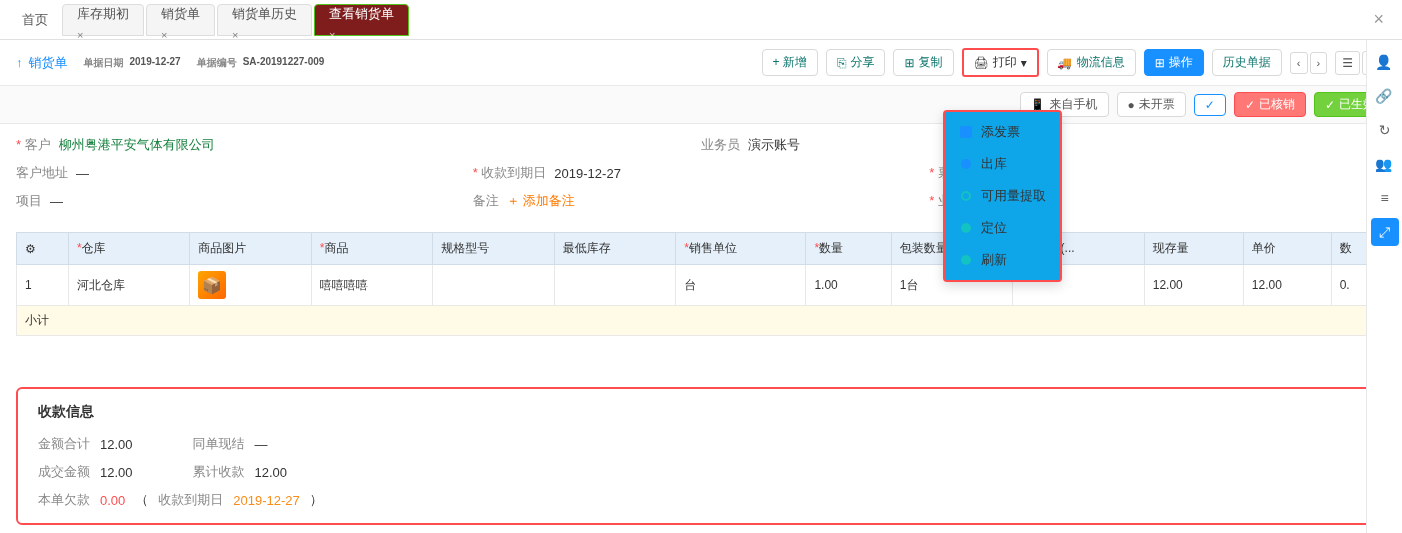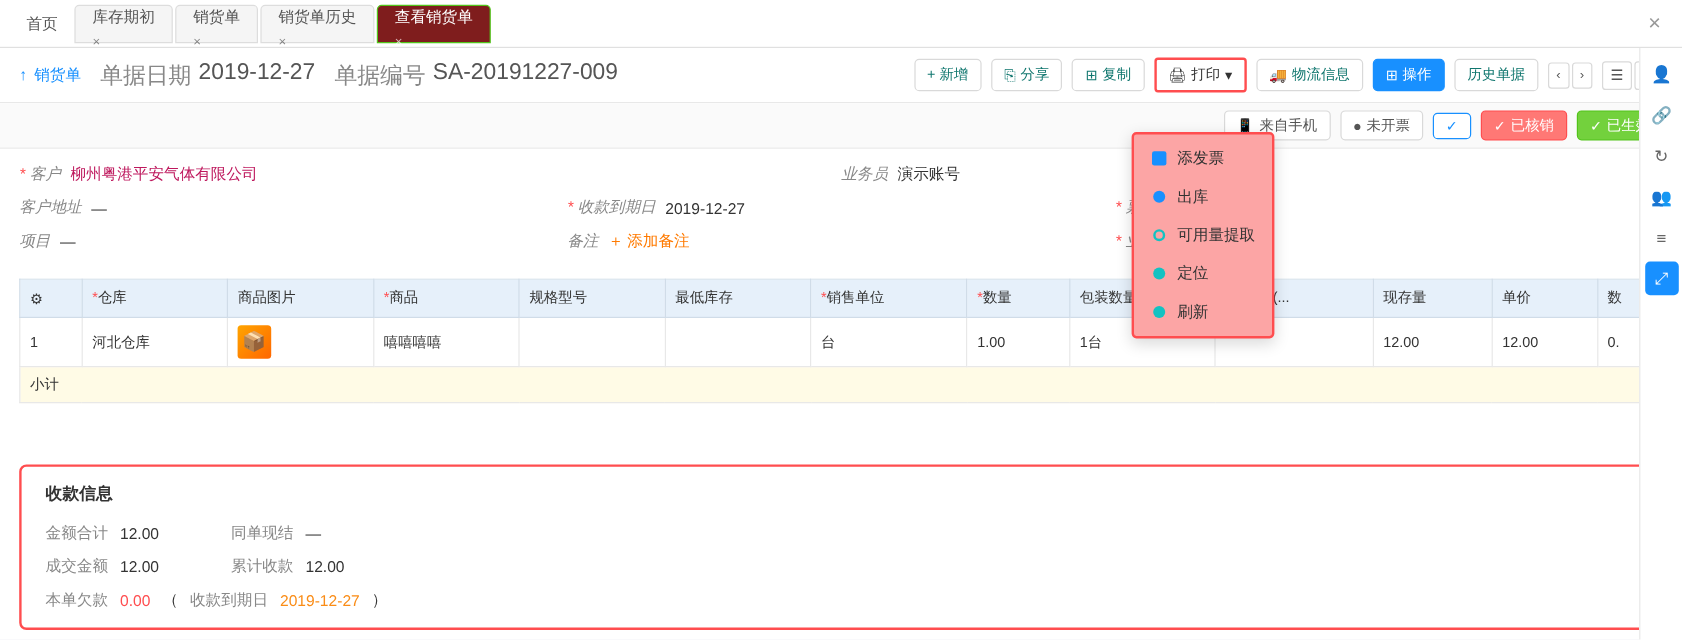--- a/index.html
+++ b/index.html
@@ -23,21 +23,21 @@
 
     
     .main-content { background: #fff; height: calc(533px - 40px); display: flex; flex-direction: column; }
 
     
     .doc-header {
       display: flex; align-items: center; padding: 8px 16px; border-bottom: 1px solid #e8e8e8;
       background: #fff; gap: 16px; flex-shrink: 0;
     }
     .doc-type-badge { display: flex; align-items: center; gap: 6px; color: #1890ff; font-size: 13px; font-weight: 500; }
-    .doc-meta { display: flex; align-items: center; gap: 16px; font-size: 19px; color: #555; }
+    .doc-meta { display: flex; align-items: center; gap: 16px; font-size: 10px; color: #555; font-weight: bold; }
     .doc-meta span { display: flex; gap: 6px; }
     .doc-meta .label { color: #888; }
     .doc-actions { margin-left: auto; display: flex; align-items: center; gap: 8px; }
     .btn-action {
       display: flex; align-items: center; gap: 4px; padding: 4px 10px; border: 1px solid #d9d9d9;
       border-radius: 4px; cursor: pointer; font-size: 12px; background: #fff; color: #0f766e;
     }
     .btn-print { border: 2px solid #ff4d4f; color: #333; font-weight: 500; position: relative; }
     .btn-logistics { }
     .btn-operate { background: #1890ff; color: #fff; border-color: #1890ff; }
@@ -58,24 +58,24 @@
     }
     .btn-small.blue-outline { border-color: #1890ff; color: #1890ff; }
     .status-badge { display: flex; align-items: center; gap: 4px; padding: 3px 10px; border-radius: 4px; font-size: 12px; }
     .status-sold { background: #ff7875; color: #fff; border: 1px solid #ff4d4f; }
     .status-effect { background: #73d13d; color: #fff; border: 1px solid #52c41a; }
 
     
     .form-area { padding: 12px 16px; background: #fff; flex-shrink: 0; }
     .form-row { display: flex; align-items: center; gap: 0; margin-bottom: 10px; }
     .form-field { display: flex; align-items: center; gap: 8px; flex: 1; }
-    .form-field .field-label { color: #888; font-size: 13px; white-space: nowrap; font-style: italic; }
+    .form-field .field-label { color: #888; font-size: 13px; white-space: nowrap; }
     .form-field .required { color: #ff4d4f; }
     .form-field .field-value { color: #333; font-size: 13px; }
-    .form-field .field-value.link { color: #be185d; cursor: pointer; }
+    .form-field .field-value.link { color: #15803d; cursor: pointer; }
     .add-note { color: #ff7a00; cursor: pointer; display: flex; align-items: center; gap: 3px; font-size: 13px; }
 
     
     .table-wrapper { flex: 1; overflow: auto; padding: 0 16px; }
     table { width: 100%; border-collapse: collapse; font-size: 12px; }
     thead tr { background: #e6f0fa; }
     thead th {
       padding: 7px 8px; text-align: left; border: 1px solid #d0dce8; color: #333;
       font-weight: 500; white-space: nowrap;
     }
@@ -94,21 +94,21 @@
     .payment-title { font-size: 14px; font-weight: bold; color: #333; margin-bottom: 4px; }
     .payment-row { display: flex; gap: 60px; }
     .payment-item { display: flex; gap: 10px; align-items: center; }
     .payment-item .pi-label { color: #888; font-size: 13px; }
     .payment-item .pi-value { color: #333; font-size: 13px; }
     .payment-item .pi-value.red { color: #ff4d4f; }
     .payment-item .pi-value.orange { color: #fa8c16; }
 
     
     .dropdown-overlay {
-      position: fixed; top: 110px; right: 340px; background: #fca5a5;
+      position: fixed; top: 110px; right: 340px; background: #0ea5e9;
       border: 2px solid #ff4d4f; border-radius: 4px; box-shadow: 0 4px 12px rgba(0,0,0,0.15);
       z-index: 100; min-width: 110px; padding: 4px 0;
     }
     .dropdown-item {
       display: flex; align-items: center; gap: 8px; padding: 7px 14px;
       cursor: pointer; font-size: 13px; color: #333;
     }
     .dropdown-item .di-icon { width: 14px; height: 14px; display: flex; align-items: center; justify-content: center; border-radius: 2px; }
     .icon-square-blue { background: #1890ff; width: 12px; height: 12px; border-radius: 2px; }
     .icon-circle-blue { width: 10px; height: 10px; border-radius: 50%; background: #1890ff; }

